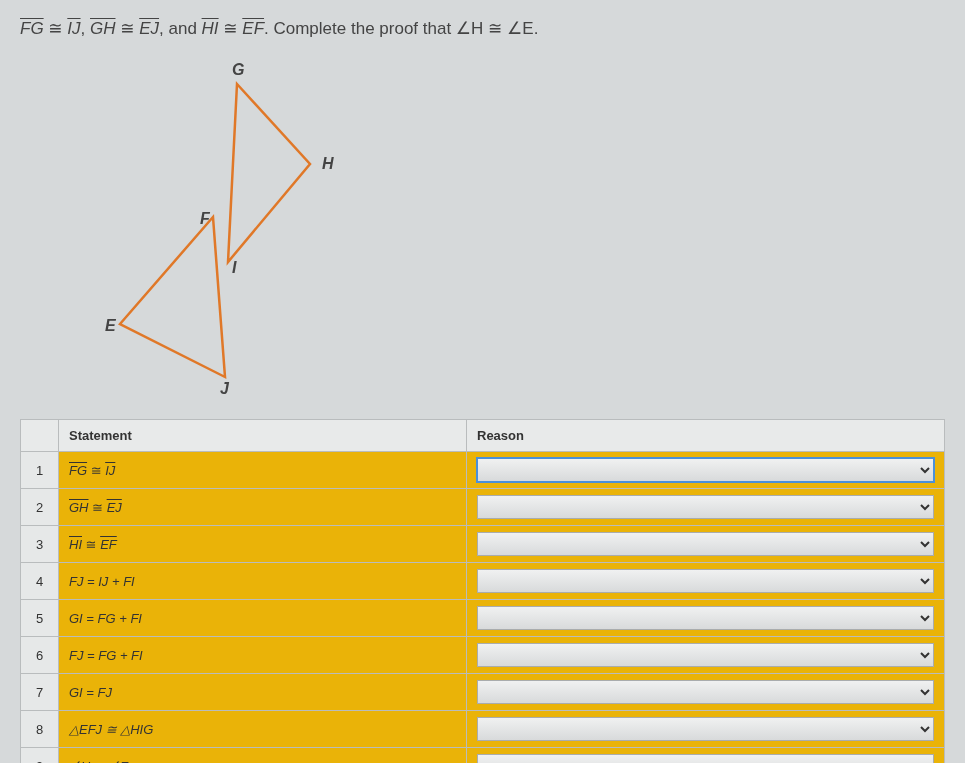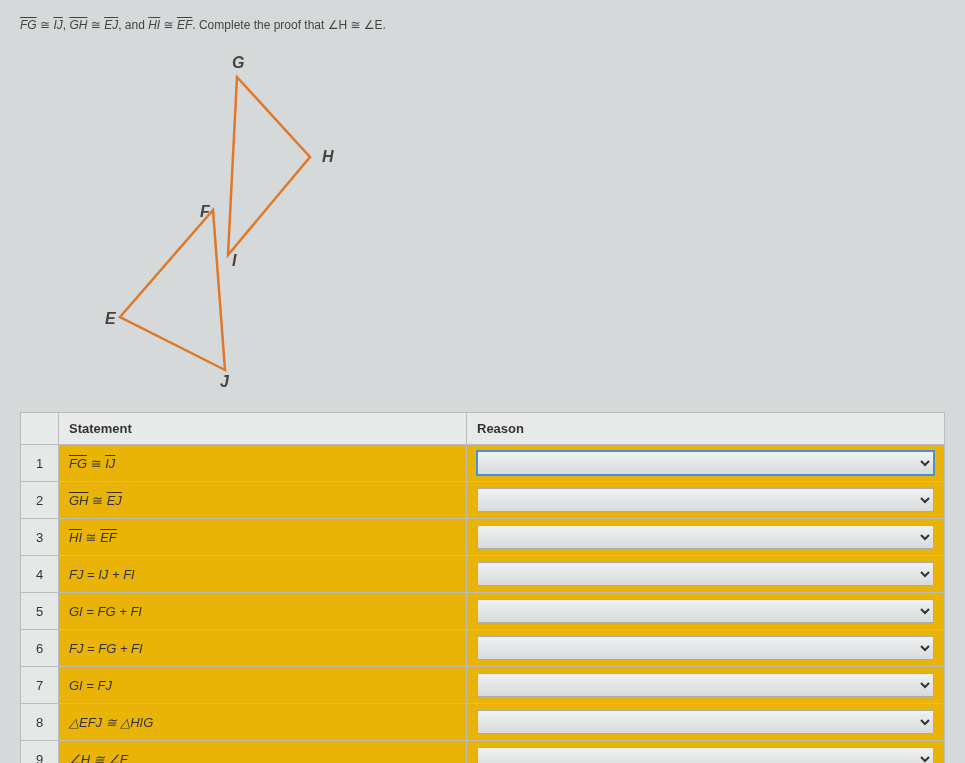--- a/index.html
+++ b/index.html
@@ -5,21 +5,21 @@
   * { box-sizing: border-box; }
   body {
     margin: 0;
     padding: 18px 20px;
     background: #d6d9da;
     font-family: Verdana, Arial, sans-serif;
     color: #3a3a3a;
     width: 965px;
   }
   .prompt {
-    font-size: 12px;
+    font-size: 17px;
     margin-bottom: 10px;
     font-weight: 500;
     color: #444;
   }
   .over { text-decoration: overline; }
   .ital { font-style: italic; }
   .diagram {
     margin: 6px 0 18px 30px;
   }
   table.proof {

